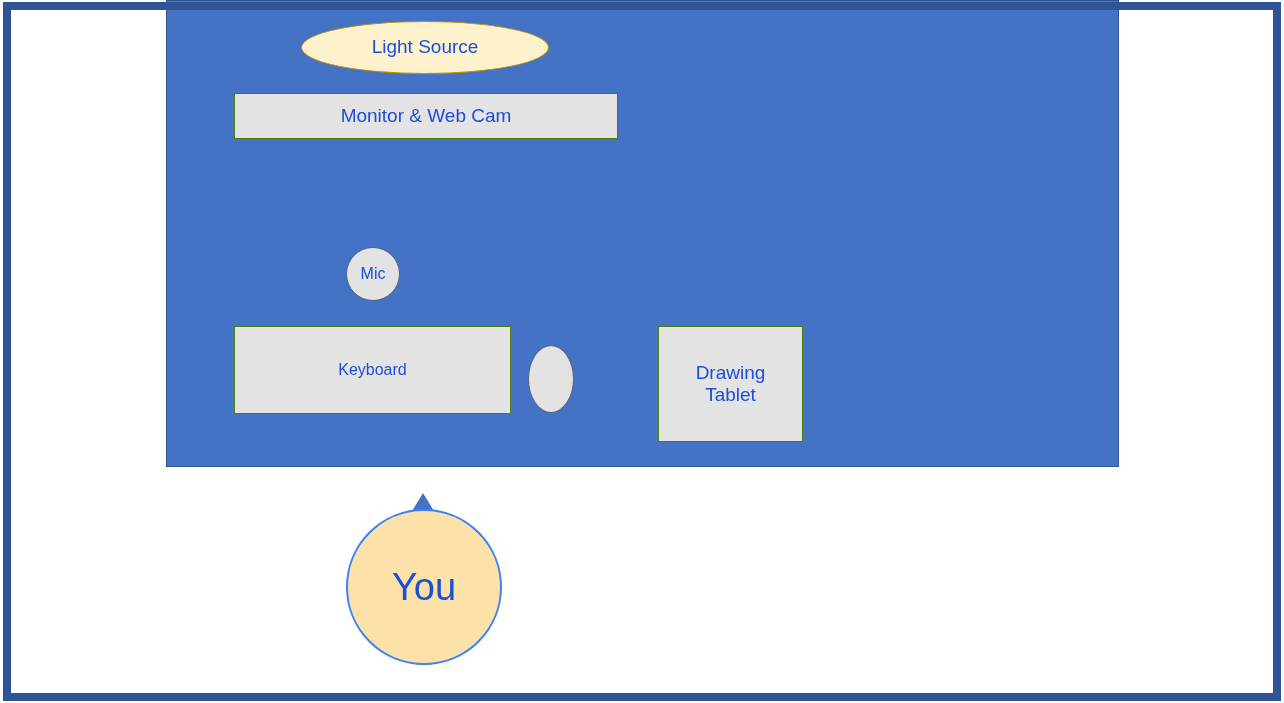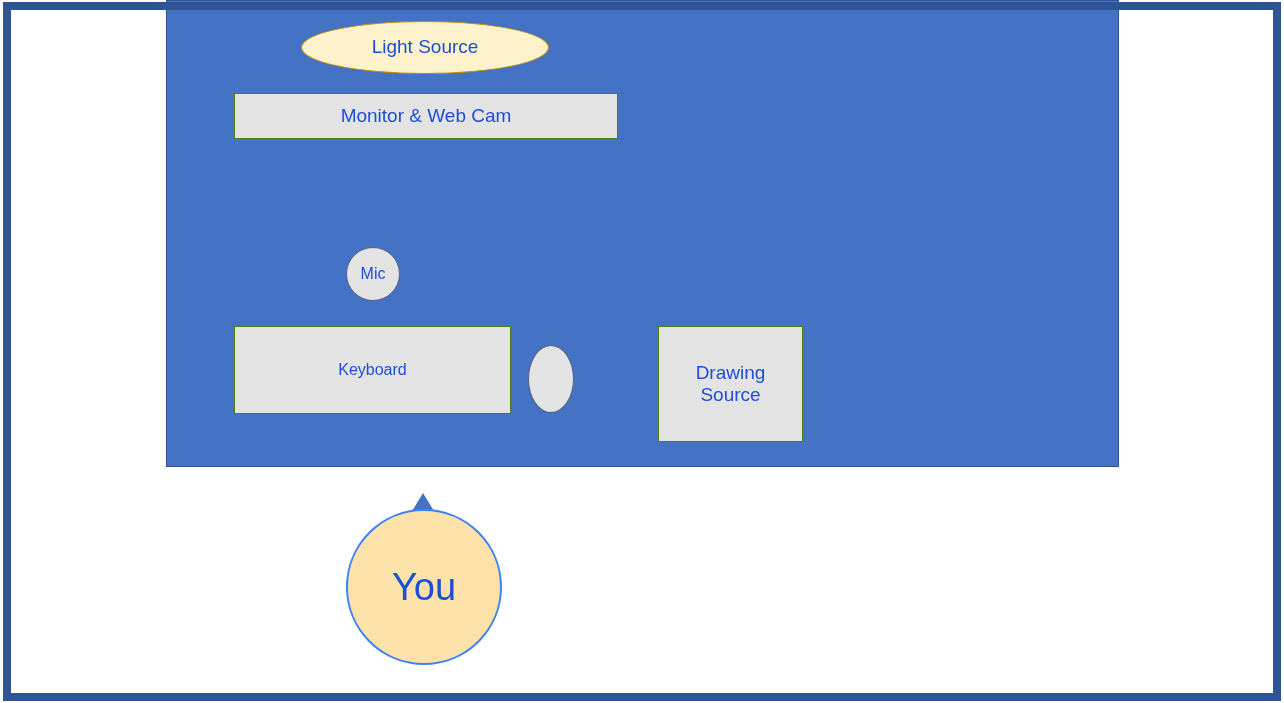--- a/index.html
+++ b/index.html
@@ -160,21 +160,21 @@
     <span>Keyboard</span>
   </div>
 
   <div class="shape ellipse-grey mouse">
     <span></span>
   </div>
 
   <div class="shape rect-grey tablet">
     <span>
       <span>Drawing</span><br>
-      <span>Source</span>
+      <span>Tablet</span>
     </span>
   </div>
 
   <div class="facing-triangle"></div>
 
   <div class="shape you">
     <span>You</span>
   </div>
 
   <div class="page-frame"></div>

